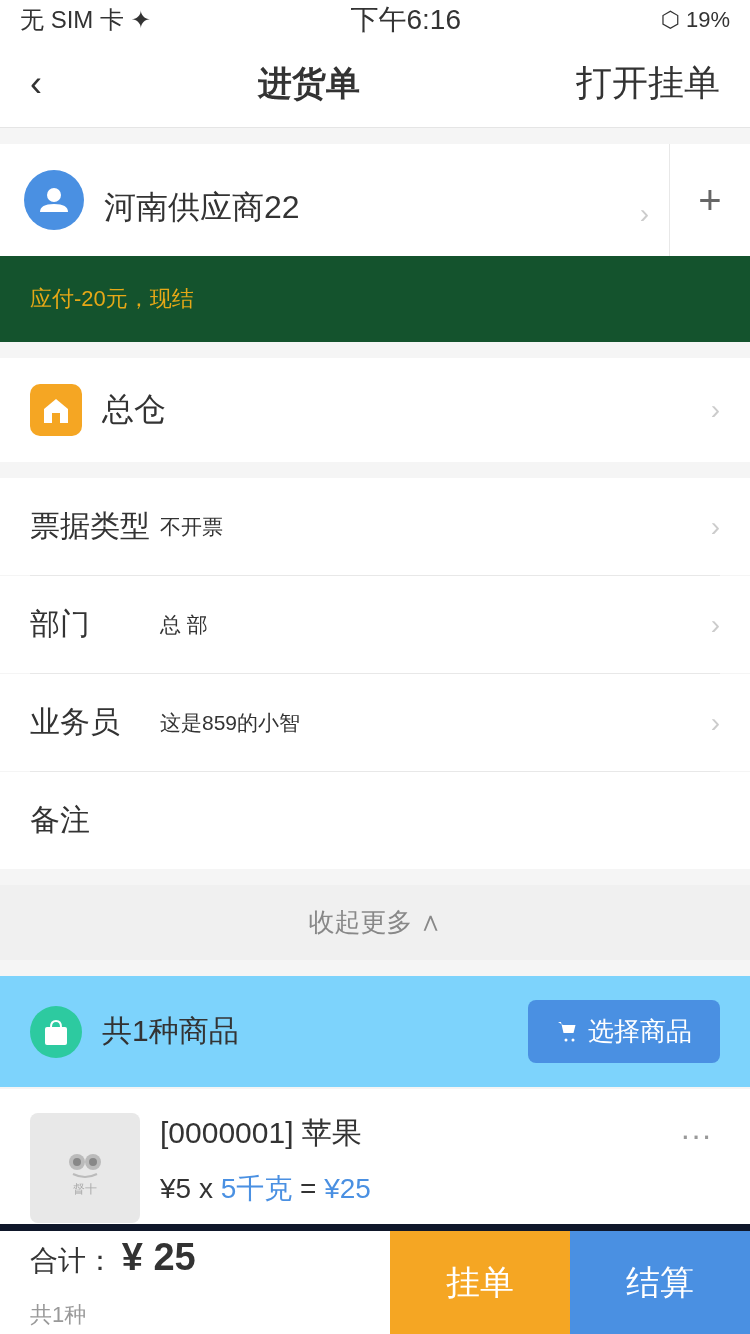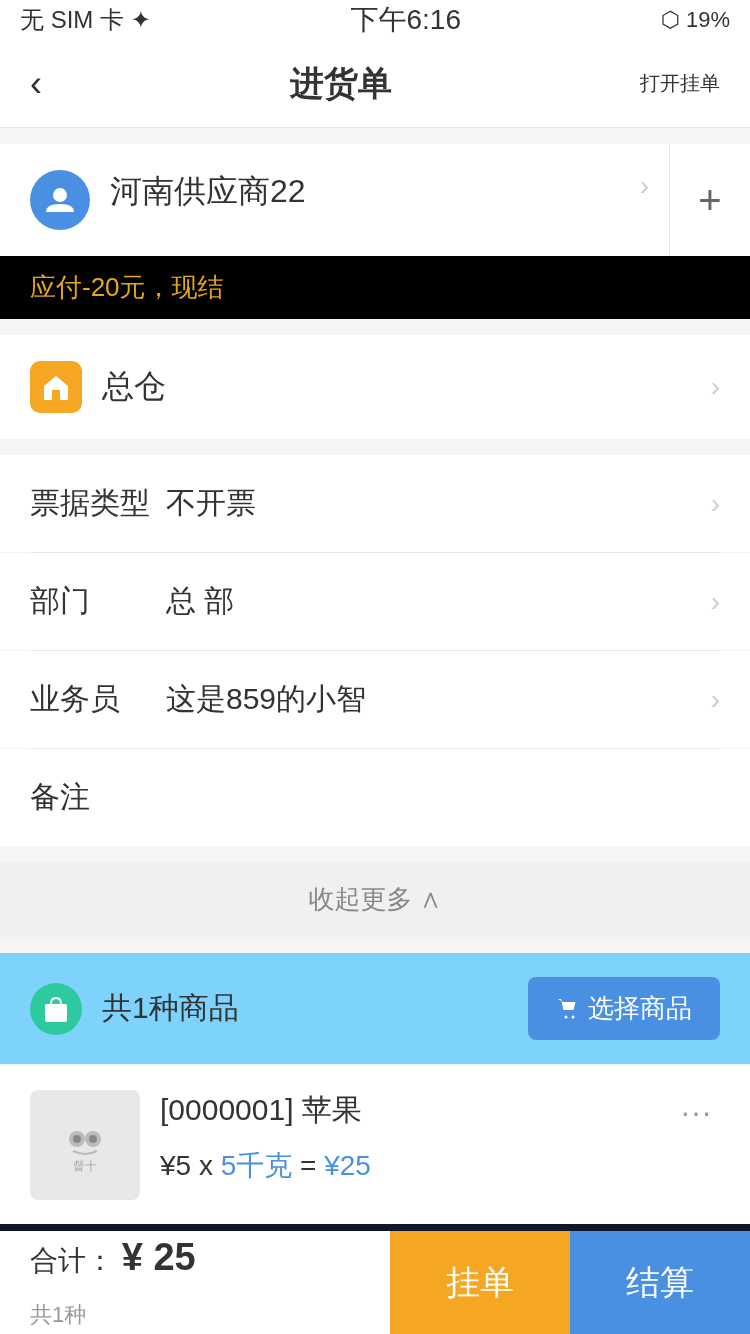--- a/index.html
+++ b/index.html
@@ -43,39 +43,39 @@
       font-size: 36px;
       color: #333;
       cursor: pointer;
     }
     .nav-title {
       font-size: 34px;
       font-weight: 600;
       color: #333;
     }
     .nav-action {
-      font-size: 20px;
+      font-size: 36px;
       color: #333;
     }
 
     
     .section-gap { height: 16px; background: #f5f5f5; }
     .line-divider { height: 1px; background: #e8e8e8; margin: 0 30px; }
 
     
     .supplier-section {
       background: #fff;
       display: flex;
       align-items: stretch;
     }
     .supplier-main {
       flex: 1;
       display: flex;
-      align-items: flex-start;
-      padding: 26px 20px 26px 30px;
+      align-items: flex-end;
+      padding: 26px 20px 26px 24px;
       border-right: 1px solid #e8e8e8;
     }
     .supplier-avatar {
       width: 60px;
       height: 60px;
       border-radius: 50%;
       background: #4a90e2;
       display: flex;
       align-items: center;
       justify-content: center;
@@ -94,23 +94,23 @@
       display: flex;
       align-items: center;
       justify-content: center;
       font-size: 40px;
       color: #666;
       cursor: pointer;
     }
 
     
     .notice-bar {
-      background: #000000;
-      padding: 14px 30px;
-      font-size: 26px;
+      background: #14532d;
+      padding: 28px 30px;
+      font-size: 22px;
       color: #e6a817;
     }
 
     
     .warehouse-row {
       background: #fff;
       display: flex;
       align-items: center;
       padding: 26px 30px;
     }
@@ -139,24 +139,24 @@
       padding: 28px 30px;
       cursor: pointer;
     }
     .form-label {
       font-size: 30px;
       color: #333;
       width: 120px;
       flex-shrink: 0;
     }
     .form-value {
-      font-size: 30px;
-      color: #333;
-      flex: 1;
-      margin-left: 16px;
+      font-size: 21px;
+      color: #333;
+      flex: 1;
+      margin-left: 10px;
     }
     .form-value.placeholder {
       color: #ccc;
     }
 
     
     .collapse-bar {
       background: #f0f0f0;
       text-align: center;
       padding: 20px 0;

